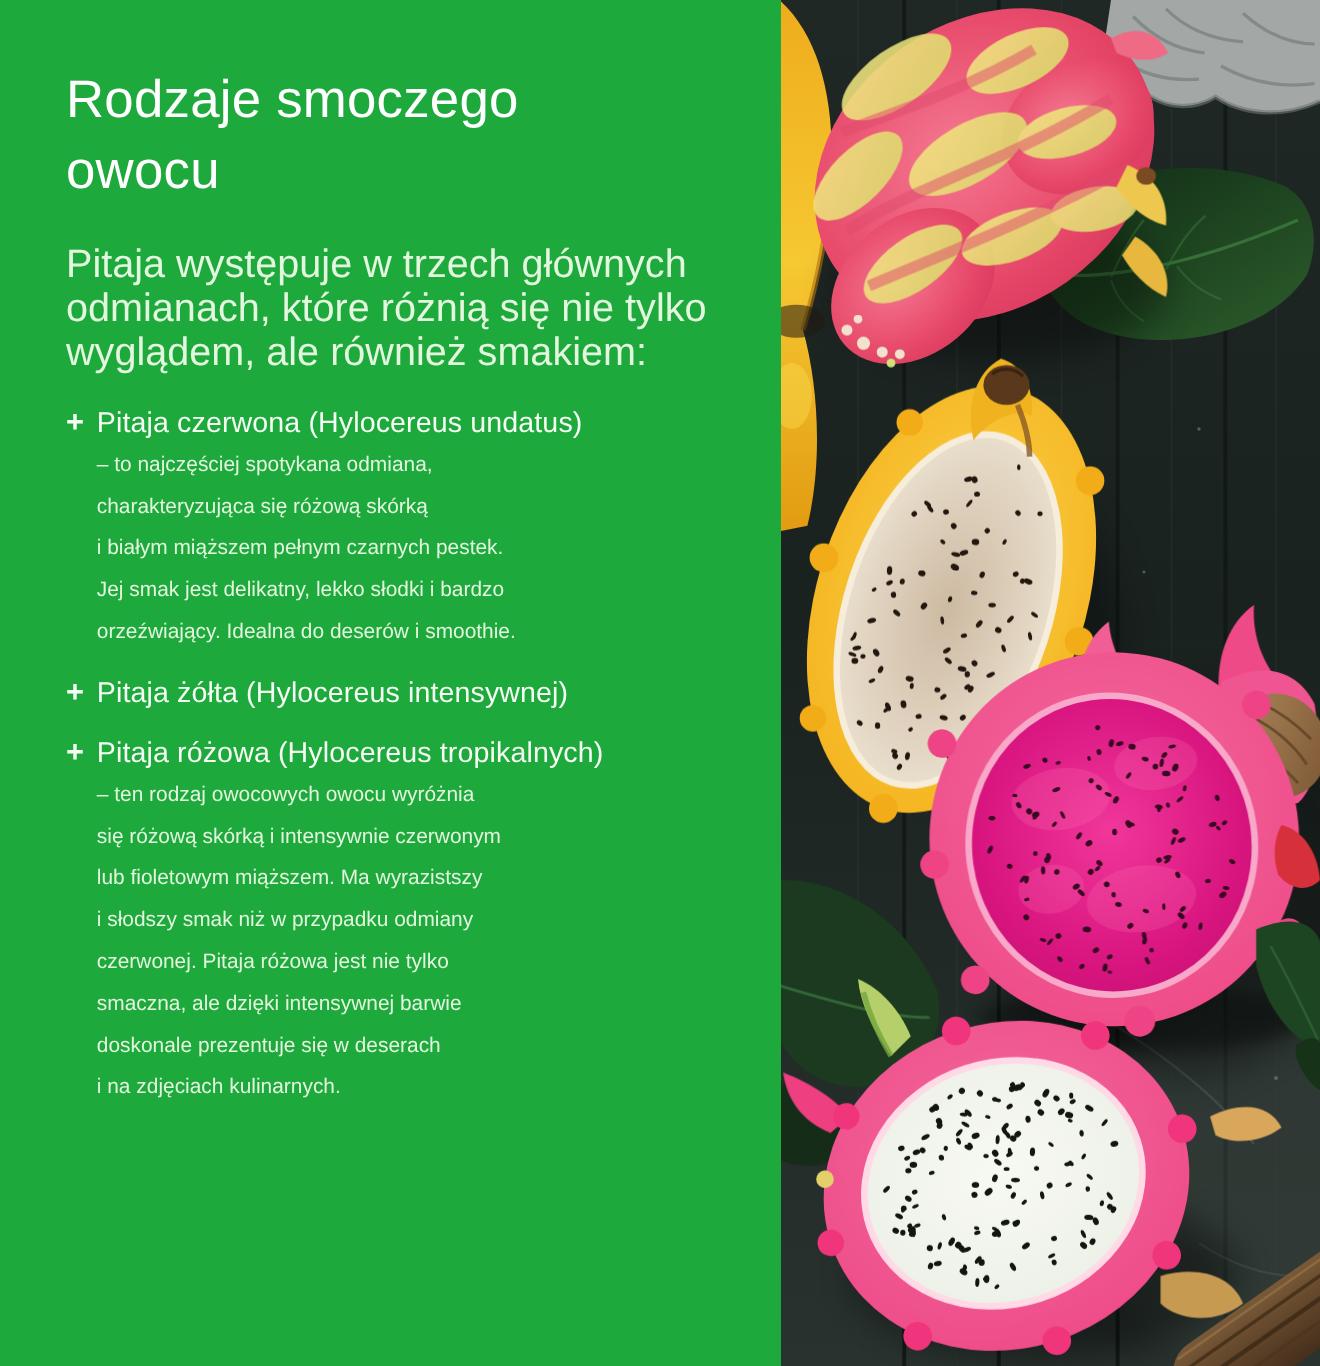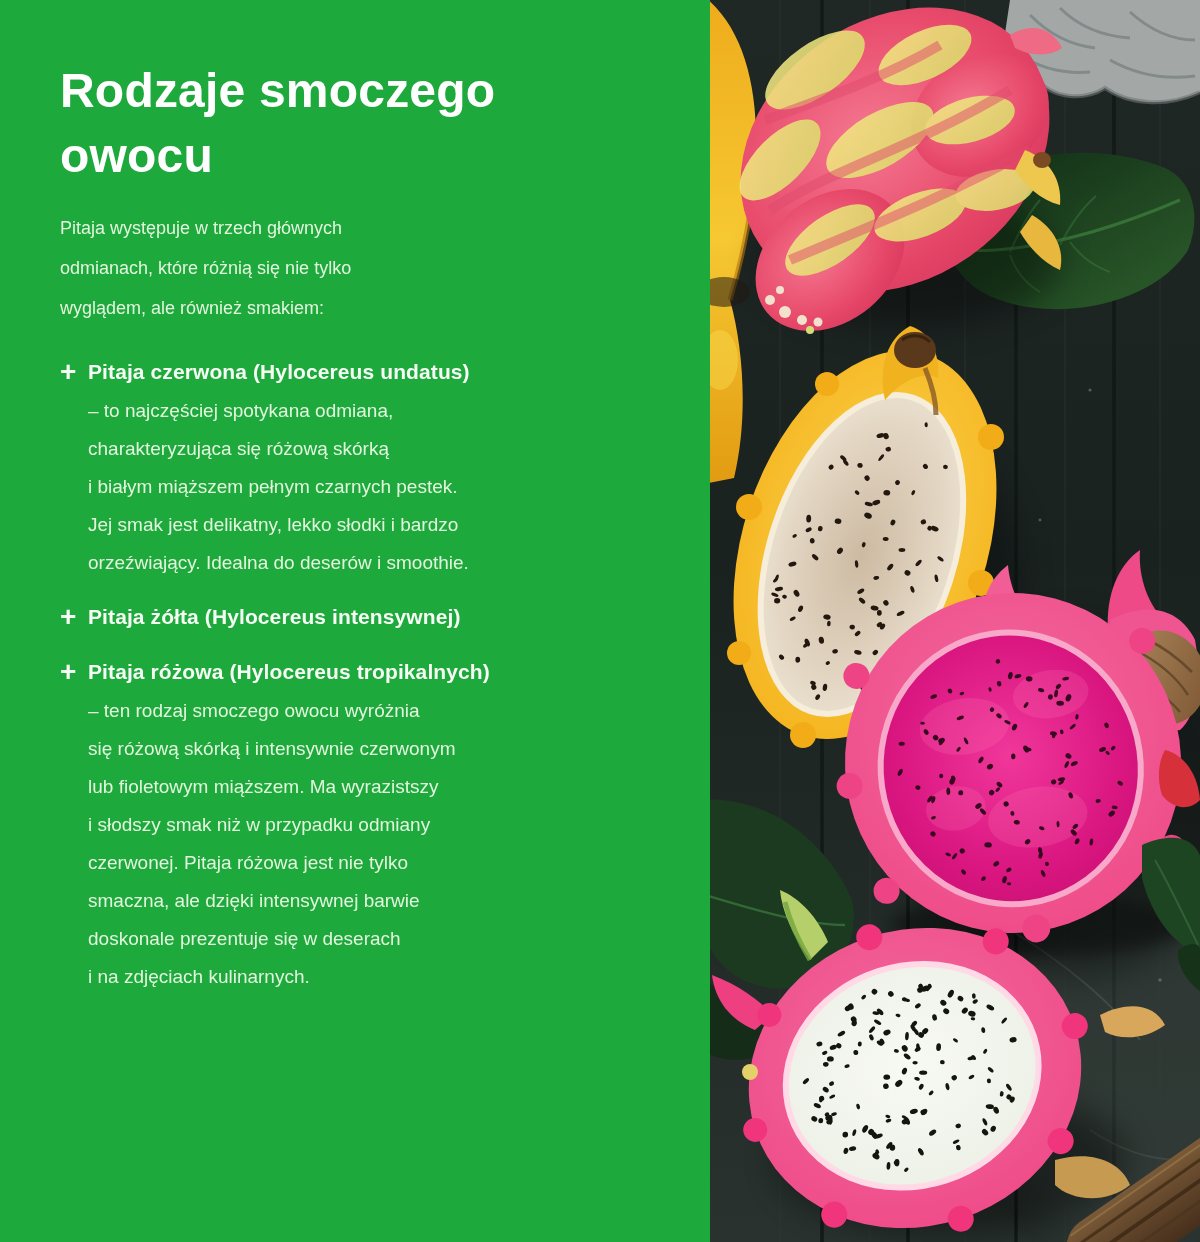--- a/index.html
+++ b/index.html
@@ -13,41 +13,41 @@
   html,body{width:1200px;height:1242px;overflow:hidden;}
   body{font-family:"Liberation Sans","DejaVu Sans",sans-serif;background:#111;}
   .page{position:relative;width:1200px;height:1242px;}
   .left-panel{
     position:absolute;left:0;top:0;width:710px;height:1242px;
     background:var(--panel_green);
     padding:58px 40px 0 60px;
   }
   .page-title{
     color:var(--title_white);
-    font-size:48px;line-height:65px;font-weight:700;
+    font-size:48px;line-height:65px;font-weight:400;
     letter-spacing:.2px;
     white-space:pre-line;
   }
   .intro-text{
-    margin-top:20px;
+    margin-top:32px;
     color:var(--body_text);
-    font-size:18px;line-height:40px;font-weight:400;
+    font-size:36px;line-height:40px;font-weight:400;
     white-space:pre-line;
   }
   .variety-list{margin-top:24px;}
   .variety-item{display:flex;margin-bottom:15px;}
   .plus-marker{
     width:28px;flex:0 0 28px;
     color:var(--heading_text);
     font-size:28px;line-height:40px;font-weight:700;
   }
   .variety-content{flex:1;}
   .variety-heading{
     color:var(--heading_text);
-    font-size:21px;line-height:40px;font-weight:700;
+    font-size:26px;line-height:40px;font-weight:400;
     letter-spacing:.1px;
   }
   .variety-description{
     color:var(--body_text);
     font-size:19px;line-height:38px;font-weight:400;
     white-space:pre-line;
   }
   .photo-panel{
     position:absolute;left:710px;top:0;width:490px;height:1242px;
     background:var(--photo_bg);
@@ -84,21 +84,21 @@
         <div class="plus-marker">+</div>
         <div class="variety-content">
           <div class="variety-heading">Pitaja żółta (Hylocereus intensywnej)</div>
         </div>
       </div>
 
       <div class="variety-item">
         <div class="plus-marker">+</div>
         <div class="variety-content">
           <div class="variety-heading">Pitaja różowa (Hylocereus tropikalnych)</div>
-          <div class="variety-description">– ten rodzaj smoczego owocu wyróżnia
+          <div class="variety-description">– ten rodzaj owocowych owocu wyróżnia
 się różową skórką i intensywnie czerwonym
 lub fioletowym miąższem. Ma wyrazistszy
 i słodszy smak niż w przypadku odmiany
 czerwonej. Pitaja różowa jest nie tylko
 smaczna, ale dzięki intensywnej barwie
 doskonale prezentuje się w deserach
 i na zdjęciach kulinarnych.</div>
         </div>
       </div>
 

